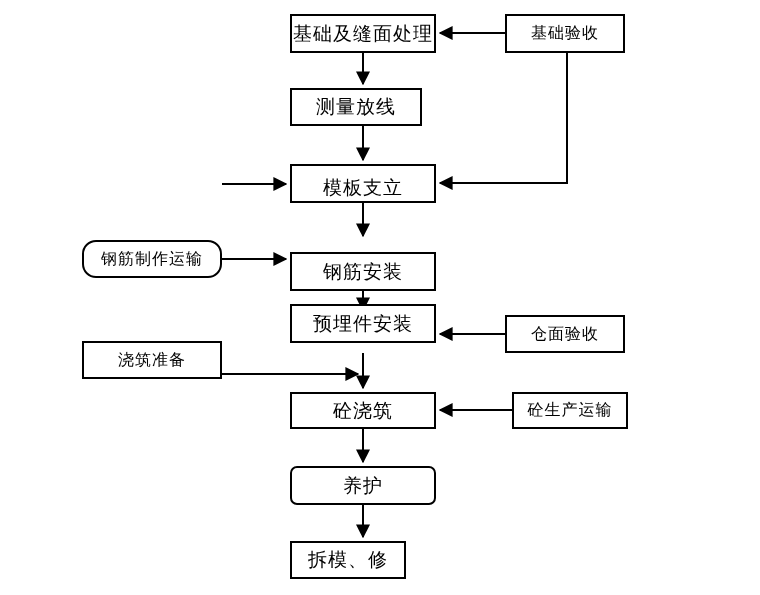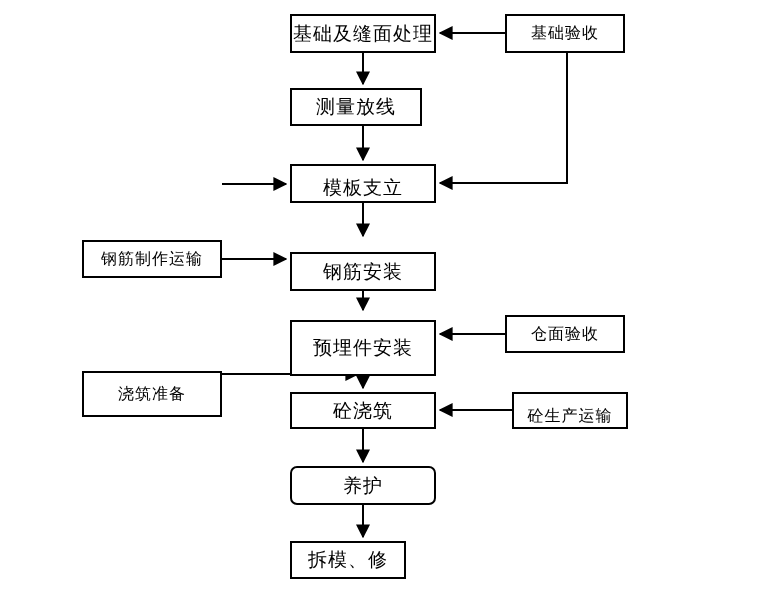--- a/index.html
+++ b/index.html
@@ -98,45 +98,45 @@
 
   <div class="node node-main" style="left:290px; top:88px; width:132px; height:38px;">
     <span>测量放线</span>
   </div>
 
 
   <div class="node node-main" style="left:290px; top:164px; width:146px; height:39px;align-items:flex-end;">
     <span>模板支立</span>
   </div>
 
-  <div class="node node-side" style="left:82px; top:240px; width:140px; height:38px;">
+  <div class="node node-side" style="left:82px; top:240px; width:140px; height:38px;border-radius:14px;">
     <span>钢筋制作运输</span>
   </div>
 
   <div class="node node-main" style="left:290px; top:252px; width:146px; height:39px;">
     <span>钢筋安装</span>
   </div>
 
-  <div class="node node-main" style="left:290px; top:320px; width:146px; height:56px;">
+  <div class="node node-main" style="left:290px; top:304px; width:146px; height:39px;">
     <span>预埋件安装</span>
   </div>
 
   <div class="node node-side" style="left:505px; top:315px; width:120px; height:38px;">
     <span>仓面验收</span>
   </div>
 
-  <div class="node node-side" style="left:82px; top:371px; width:140px; height:46px;">
+  <div class="node node-side" style="left:82px; top:341px; width:140px; height:38px;">
     <span>浇筑准备</span>
   </div>
 
   <div class="node node-main" style="left:290px; top:392px; width:146px; height:37px;">
     <span>砼浇筑</span>
   </div>
 
-  <div class="node node-side" style="left:512px; top:392px; width:116px; height:37px;align-items:flex-end;">
+  <div class="node node-side" style="left:512px; top:392px; width:116px; height:37px;">
     <span>砼生产运输</span>
   </div>
 
   <div class="node node-main" style="left:290px; top:466px; width:146px; height:39px;border-radius:7px;">
     <span>养护</span>
   </div>
 
   <div class="node node-main" style="left:290px; top:541px; width:116px; height:38px;">
     <span>拆模、修</span>
   </div>

